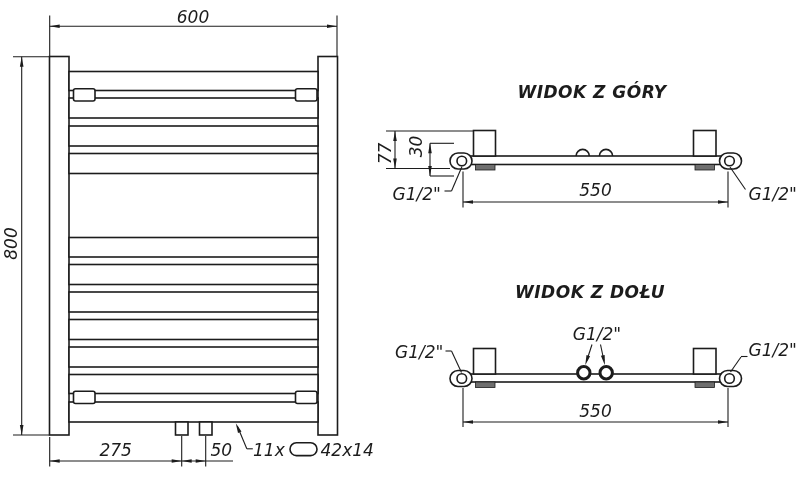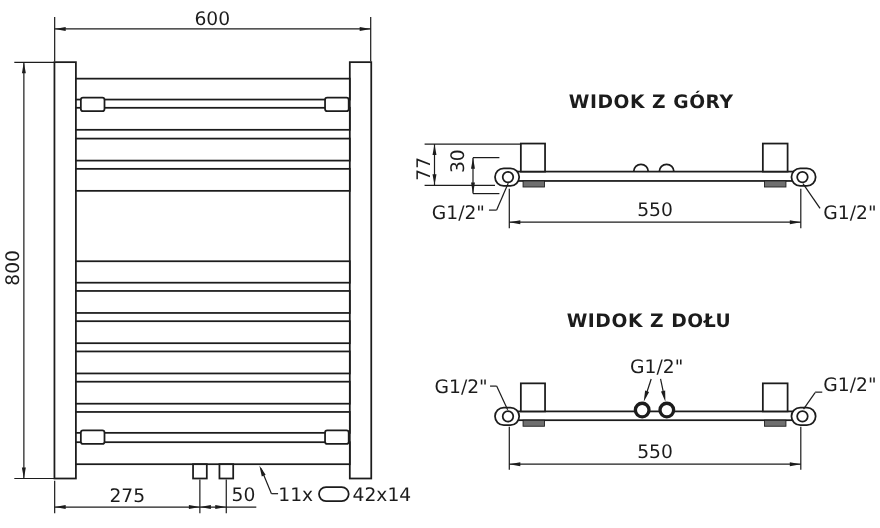--- a/index.html
+++ b/index.html
@@ -1,16 +1,16 @@
 <!DOCTYPE html>
 <html><head>
 <meta charset="utf-8">
 <style>
   html,body{margin:0;padding:0;background:#fff;}
-  #canvas{position:relative;width:800px;height:480px;background:#ffffff;overflow:hidden;}
+  #canvas{position:relative;width:800px;height:480px;background:#ffffff;overflow:hidden;font-style:italic;}
   svg text{font-family:"DejaVu Sans","Liberation Sans",sans-serif;font-size:17px;fill:#1c1c1c;}
   svg .ttl{font-weight:bold;letter-spacing:0.5px;}
   .s{stroke:#1c1c1c;stroke-width:1.6;fill:none;}
   .sf{stroke:#1c1c1c;stroke-width:1.6;fill:#ffffff;}
   .d{stroke:#1c1c1c;stroke-width:1.1;fill:none;}
   .a{fill:#1c1c1c;stroke:none;}
   .foot{fill:#6f6f6f;stroke:#1c1c1c;stroke-width:0.8;}
   .donut{stroke:#1c1c1c;stroke-width:3;fill:#ffffff;}
 </style>
 </head>

